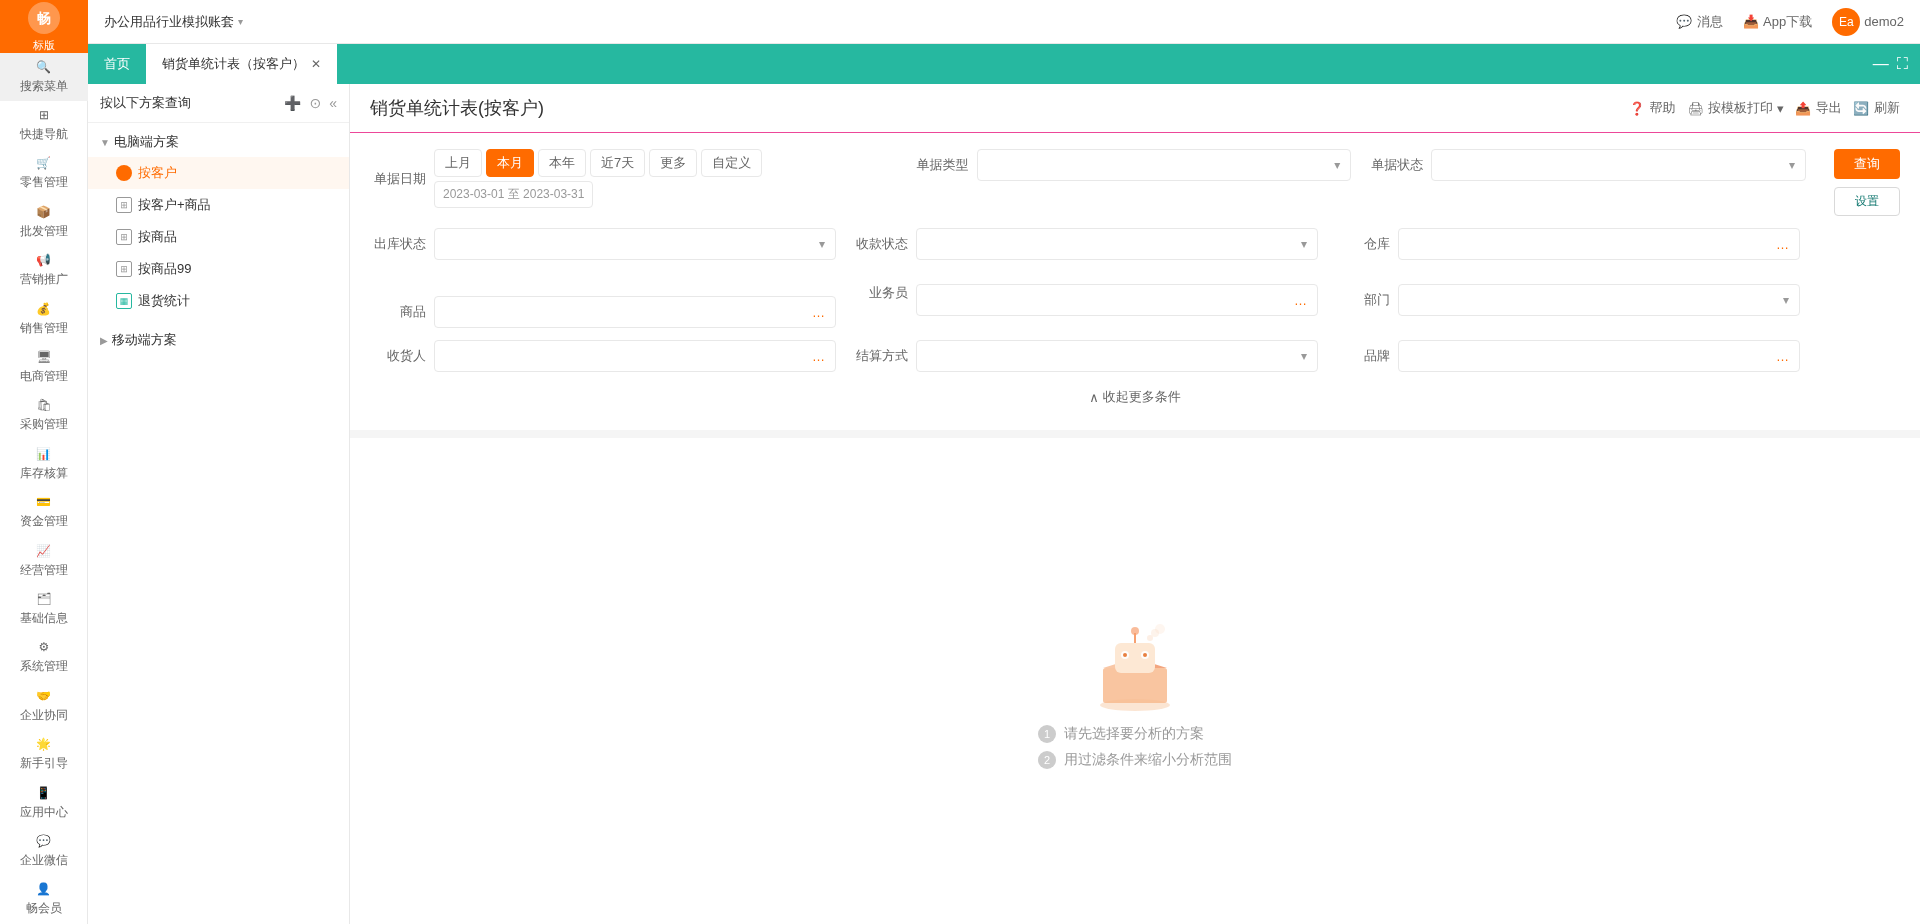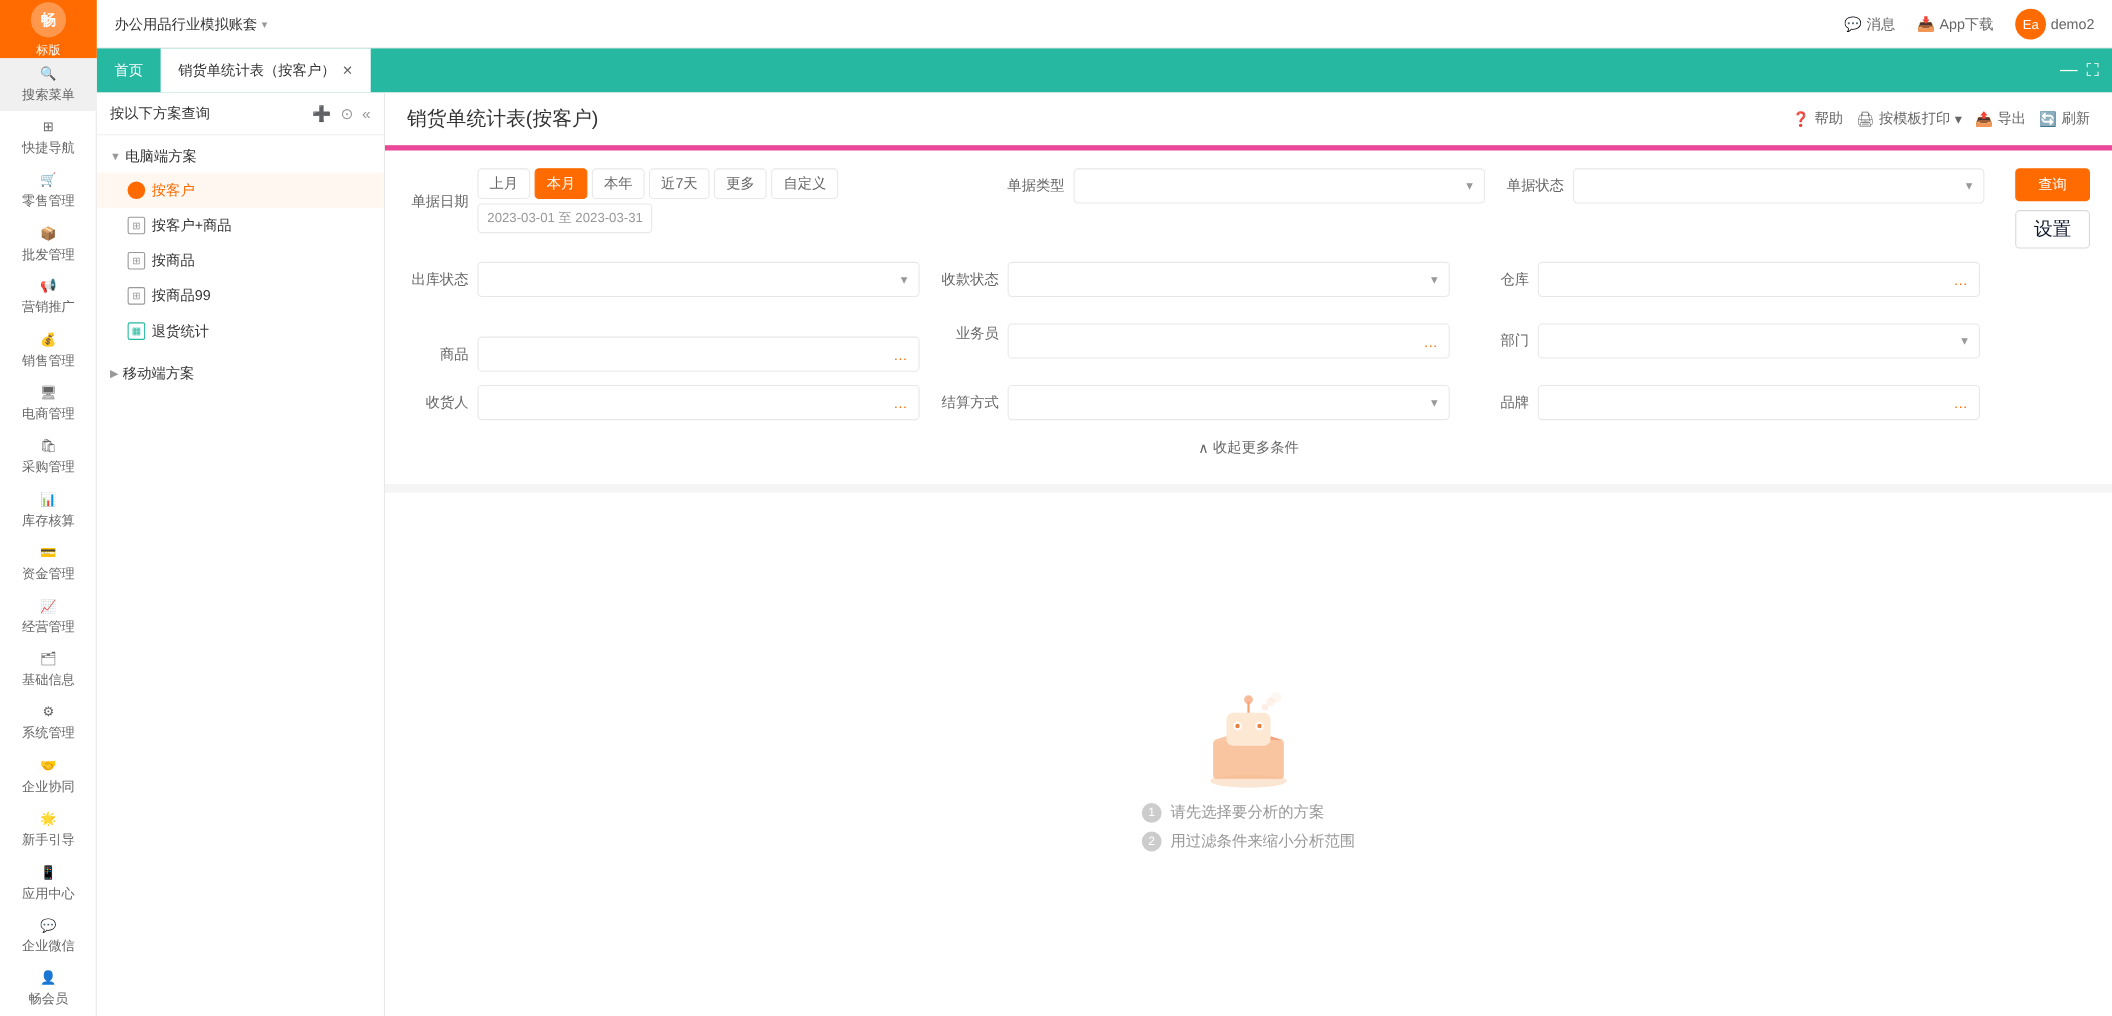--- a/index.html
+++ b/index.html
@@ -49,26 +49,26 @@
     .scheme-item { display: flex; align-items: center; padding: 7px 12px 7px 28px; font-size: 13px; cursor: pointer; gap: 6px; color: #333; }
     .scheme-item-active { background: #fff7f0; color: #ff6b00; }
     .scheme-item-active .scheme-icon { color: #ff6b00; }
     .scheme-icon { width: 16px; height: 16px; border-radius: 50%; background: #ff6b00; display: inline-flex; align-items: center; justify-content: center; color: #fff; font-size: 10px; flex-shrink: 0; }
     .mobile-group { padding: 4px 0; }
 
     
     .right-panel { flex: 1; background: #f5f5f5; display: flex; flex-direction: column; overflow: hidden; }
 
     
-    .page-header { background: #fff; padding: 12px 20px 12px; display: flex; justify-content: space-between; border-bottom: 5px solid #ec4899; flex-shrink: 0; }
+    .page-header { background: #fff; padding: 12px 20px 12px; display: flex; justify-content: space-between; border-bottom: 1px solid #ec4899; flex-shrink: 0; }
     .page-title { font-size: 18px; font-weight: 500; color: #333; }
     .page-actions { display: flex; align-items: center; gap: 12px; font-size: 13px; color: #666; }
     .page-action { display: flex; align-items: center; gap: 4px; cursor: pointer; }
     .btn-query { background: #ff6b00; color: #fff; border: none; padding: 6px 20px; border-radius: 4px; cursor: pointer; font-size: 13px; }
-    .btn-settings { background: #fff; color: #0f172a; border: 1px solid #d9d9d9; padding: 5px 16px; border-radius: 4px; cursor: pointer; font-size: 17px; }
+    .btn-settings { background: #fff; color: #0f766e; border: 1px solid #d9d9d9; padding: 5px 16px; border-radius: 4px; cursor: pointer; font-size: 12px; }
 
     
     .filter-area { background: #fff; padding: 16px 20px; flex-shrink: 0; }
     .filter-label { width: 64px; color: #666; font-size: 13px; text-align: right; padding-right: 8px; flex-shrink: 0; }
     .filter-control { flex: 1; display: flex; align-items: center; border: 1px solid #e8e8e8; border-radius: 4px; padding: 5px 10px; background: #fff; min-height: 32px; gap: 4px; }
     .date-btn { padding: 4px 10px; border: 1px solid #e8e8e8; border-radius: 4px; background: #fff; cursor: pointer; font-size: 13px; color: #666; }
     .date-btn-active { background: #ff6b00; color: #fff; border-color: #ff6b00; }
     .date-range { font-size: 12px; color: #999; padding: 4px 8px; border: 1px solid #e8e8e8; border-radius: 4px; }
     .filter-placeholder { color: #ccc; font-size: 13px; flex: 1; }
     .filter-dots { color: #ff6b00; cursor: pointer; margin-left: auto; }

